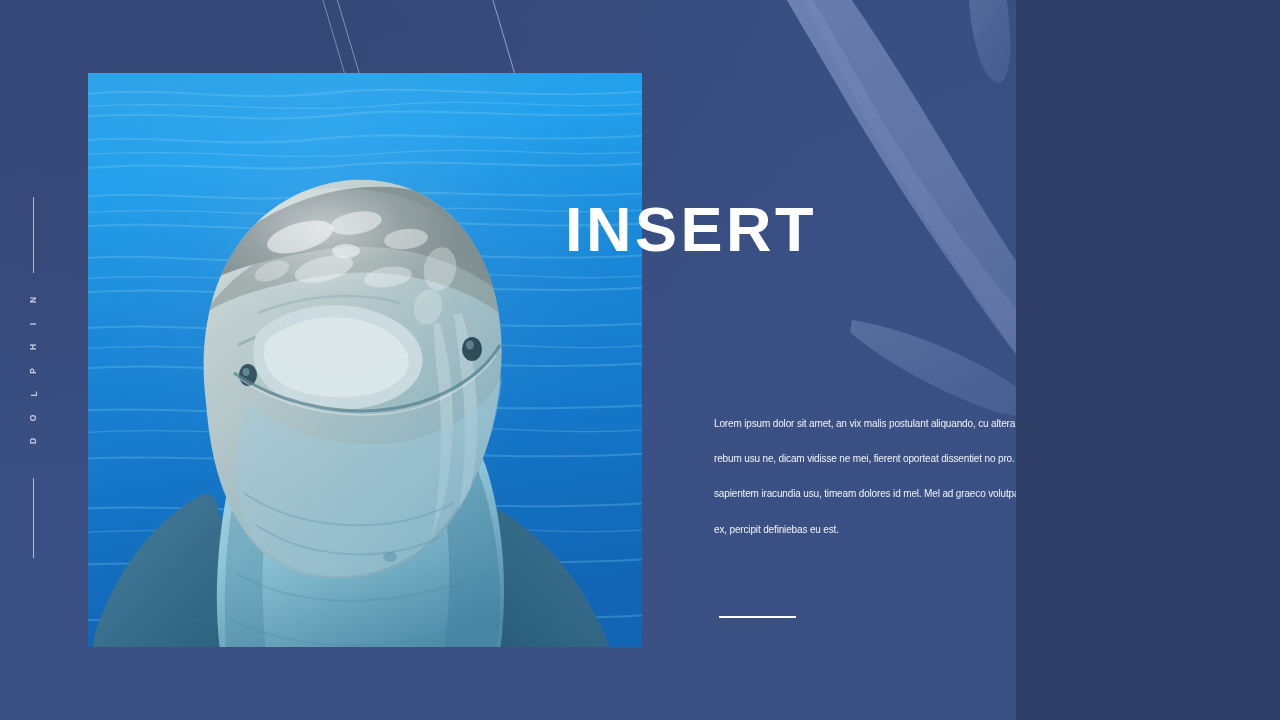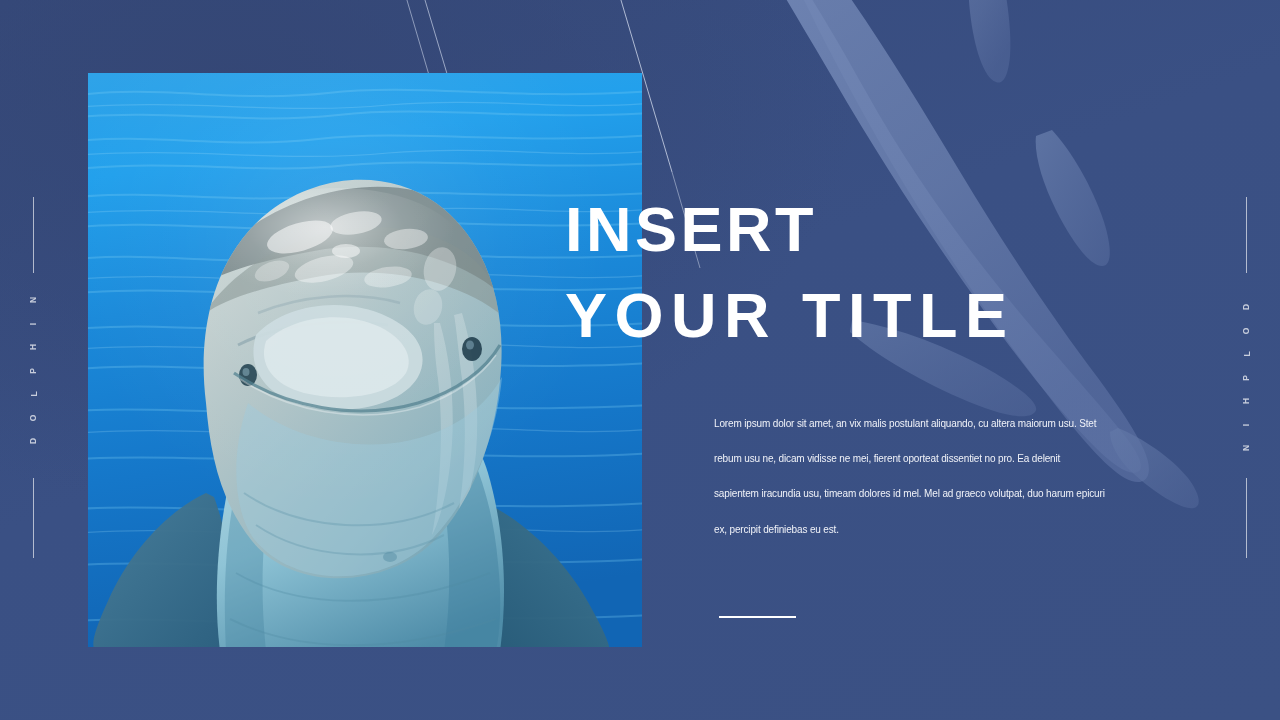--- a/index.html
+++ b/index.html
@@ -2,21 +2,21 @@
 <html><head>
 <meta charset="utf-8">
 <style>
   html, body {
     margin: 0;
     padding: 0;
     background: #2f3f68;
   }
   #slide {
     position: relative;
-    width: 1280px;
+    width: 1016px;
     height: 720px;
     overflow: hidden;
     background: #d946ef;
     font-family: "Liberation Sans", sans-serif;
     -webkit-font-smoothing: antialiased;
   }
 
   
   #bg-gradient {
     position: absolute;
@@ -338,21 +338,20 @@
 
         <ellipse cx="302" cy="484" rx="7" ry="5" fill="#3f7a95" opacity="0.35"></ellipse>
 
         <rect x="0" y="0" width="554" height="574" fill="url(#caustic)" opacity="0.12"></rect>
       </g>
     </svg>
   </div>
 
   <div id="headline">
     <div class="line1">INSERT</div>
-    <div class="line2">YOUR TITLE</div>
   </div>
 
   <p id="bodytext">Lorem ipsum dolor sit amet, an vix malis postulant aliquando, cu altera maiorum usu. Stet rebum usu ne, dicam vidisse ne mei, fierent oporteat dissentiet no pro. Ea delenit sapientem iracundia usu, timeam dolores id mel. Mel ad graeco volutpat, duo harum epicuri ex, percipit definiebas eu est.</p>
 
   <div id="rule"></div>
 
   <div class="side left">
     <div class="bar top"></div>
     <div class="vlabel">
       <span>D</span>

